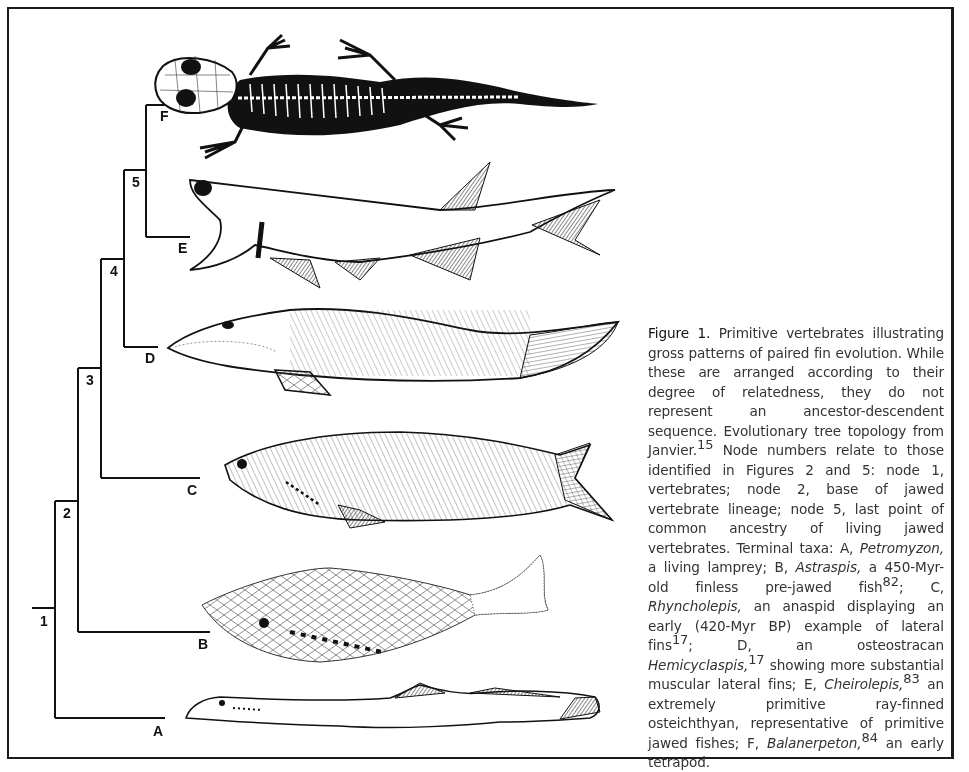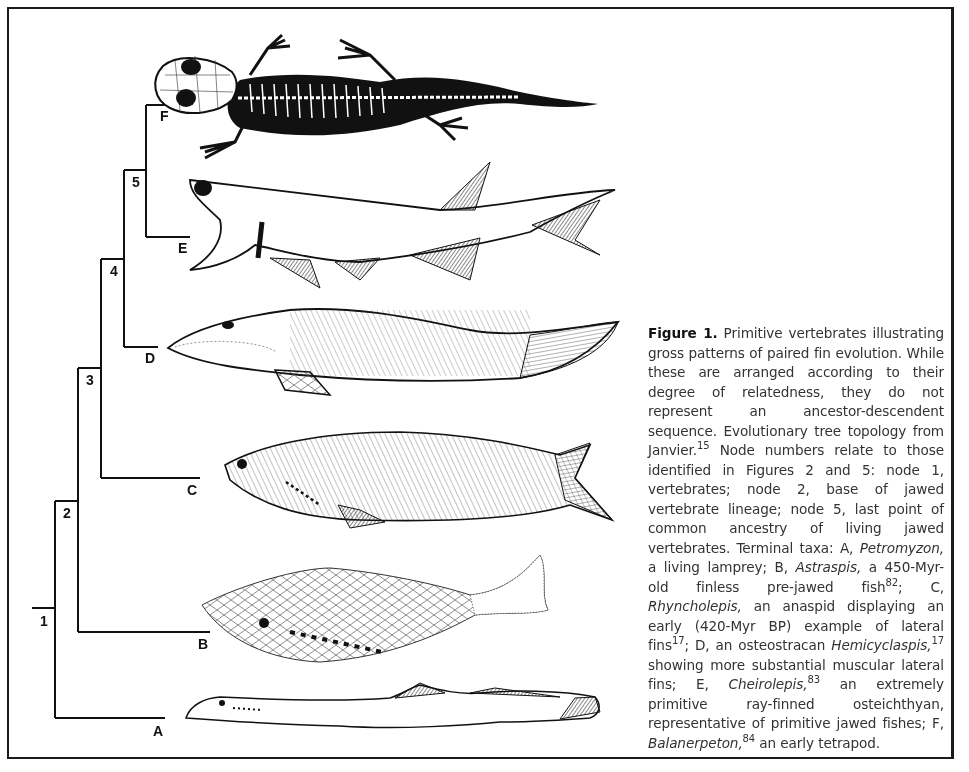--- a/index.html
+++ b/index.html
@@ -11,23 +11,23 @@
   svg.fig { position: absolute; left: 0; top: 0; }
   .node-label, .taxon-label {
     position: absolute; font-family: "Liberation Sans", sans-serif; font-weight: bold;
     font-size: 14px; color: #111; line-height: 1;
   }
   .caption {
     position: absolute; left: 648px; top: 324px; width: 296px;
     font-family: "DejaVu Sans", sans-serif; font-size: 13.6px; line-height: 19.5px;
     color: #333; text-align: justify; letter-spacing: -0.1px;
   }
-  .caption .fig-label { font-weight: bold; color: #111; }
+  .caption .fig-label { font-weight: normal; color: #111; }
   .caption i { }
-  .caption sup { font-size: 10px; line-height: 0; vertical-align: super; margin-top: 33px; }
+  .caption sup { font-size: 13px; line-height: 0; vertical-align: super; margin-top: 33px; }
 </style>
 </head>
 <body>
 
 <div class="frame"></div>
 
 <svg class="fig" width="969" height="772" viewBox="0 0 969 772">
   <defs>
     <pattern id="hatch" width="3" height="3" patternUnits="userSpaceOnUse" patternTransform="rotate(35)">
       <line x1="0" y1="0" x2="0" y2="3" stroke="#111" stroke-width="1"></line>

